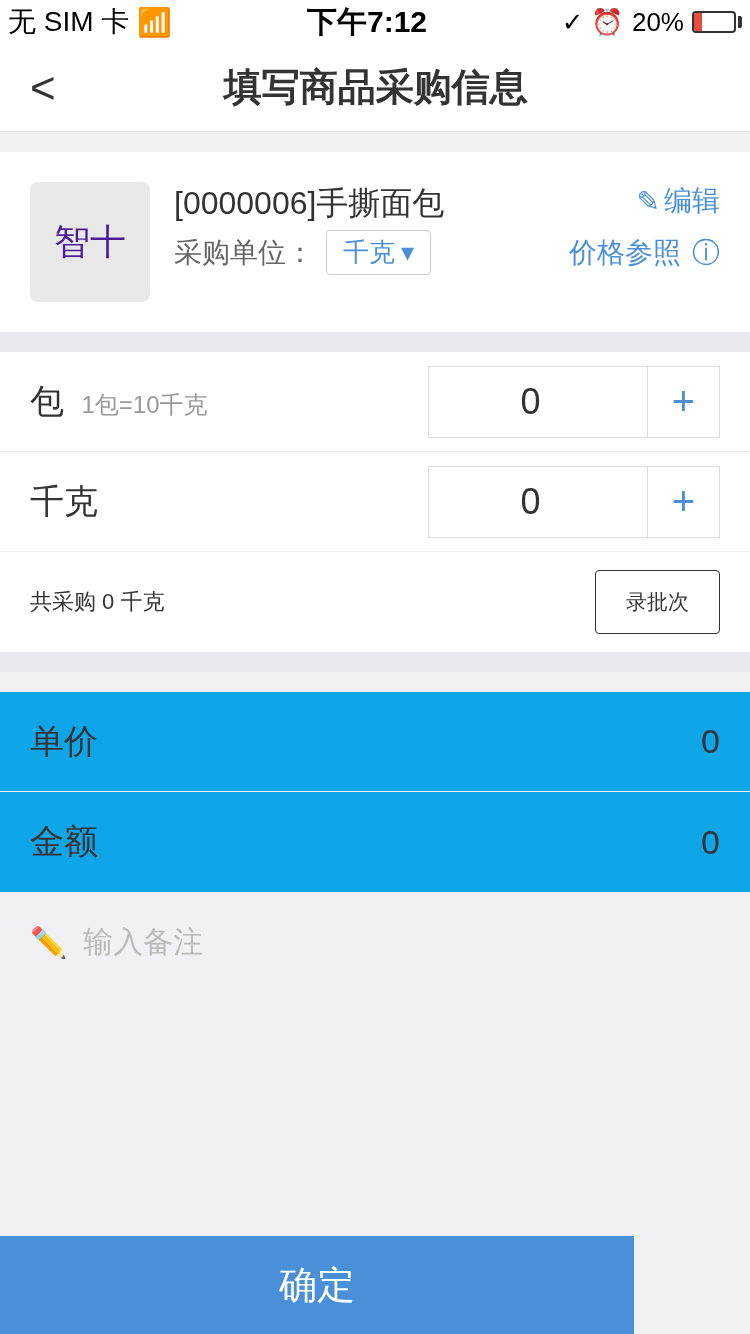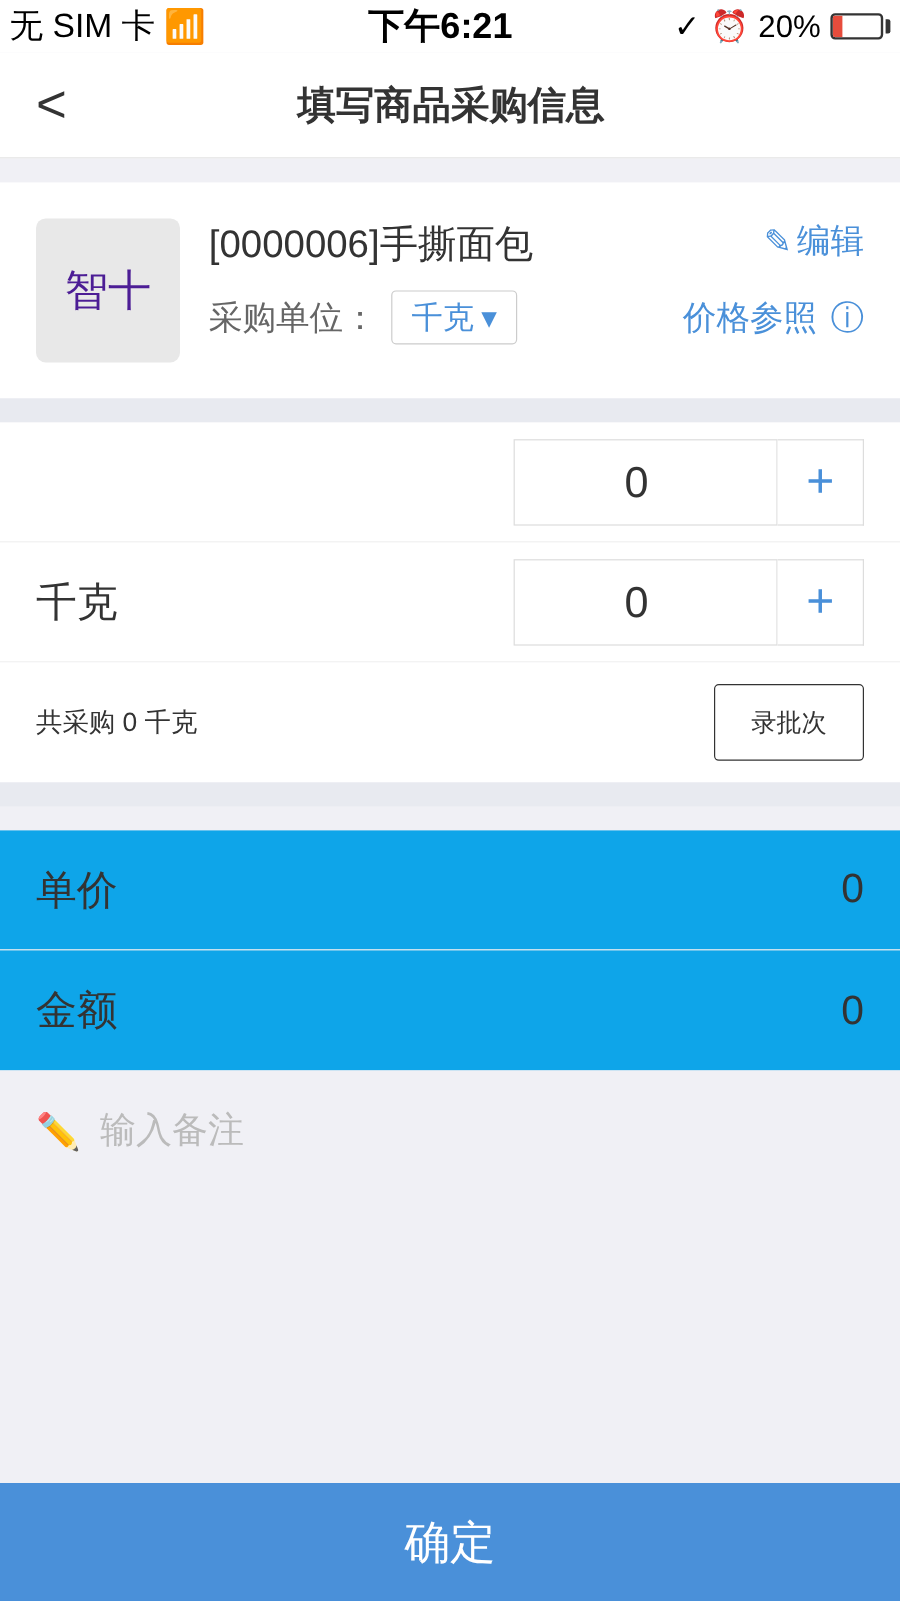--- a/index.html
+++ b/index.html
@@ -53,21 +53,21 @@
     .nav-back {
       font-size: 44px;
       color: #333;
       cursor: pointer;
       margin-right: 20px;
       line-height: 1;
     }
     .nav-title {
       flex: 1;
       text-align: center;
-      font-size: 32px;
+      font-size: 38px;
       font-weight: 600;
       color: #333;
     }
     .nav-placeholder { width: 44px; }
 
     
     .product-card {
       background: #fff;
       padding: 30px;
       display: flex;
@@ -89,21 +89,21 @@
       font-size: 36px;
       color: #4c1d95;
       text-align: center;
       line-height: 1.2;
     }
     .product-info { flex: 1; }
     .product-top-row {
       display: flex;
       justify-content: space-between;
       align-items: flex-start;
-      margin-bottom: 16px;
+      margin-bottom: 4px;
     }
     .product-name {
       font-size: 32px;
       color: #333;
       font-weight: 500;
     }
     .edit-link {
       font-size: 28px;
       color: #4a90d9;
       display: flex;
@@ -263,21 +263,21 @@
     .note-placeholder {
       font-size: 30px;
       color: #bbb;
     }
 
     
     .footer {
       position: fixed;
       bottom: 0;
       left: 0;
-      width: 750px;
+      width: 634px;
       height: 98px;
       background: #4a90d9;
       display: flex;
       align-items: center;
       justify-content: center;
       cursor: pointer;
     }
     .footer-btn {
       font-size: 38px;
       color: #fff;
@@ -291,21 +291,21 @@
     }
   </style>
 </head>
 <body>
 
 <div class="status-bar">
   <div class="status-left">
     <span>无 SIM 卡</span>
     <span>📶</span>
   </div>
-  <div class="status-center">下午6:21</div>
+  <div class="status-center">下午7:12</div>
   <div class="status-right">
     <span>✓</span>
     <span>⏰</span>
     <span>20%</span>
     <div class="battery-icon">
       <div class="battery-body">
         <div class="battery-fill"></div>
       </div>
       <div class="battery-tip"></div>
     </div>
@@ -344,20 +344,24 @@
       </div>
     </div>
   </div>
 </div>
 
 <div class="section-divider"></div>
 
 <div class="form-section">
 
   <div class="form-row">
+    <div class="form-label">
+      <span>包</span>
+      <span class="form-label-sub">1包=10千克</span>
+    </div>
     <div class="form-input-area">
       <input class="num-input" type="number" value="0" style="">
       <div class="plus-btn">
         <span>+</span>
       </div>
     </div>
   </div>
 
   <div class="form-row">
     <div class="form-label">千克</div>

